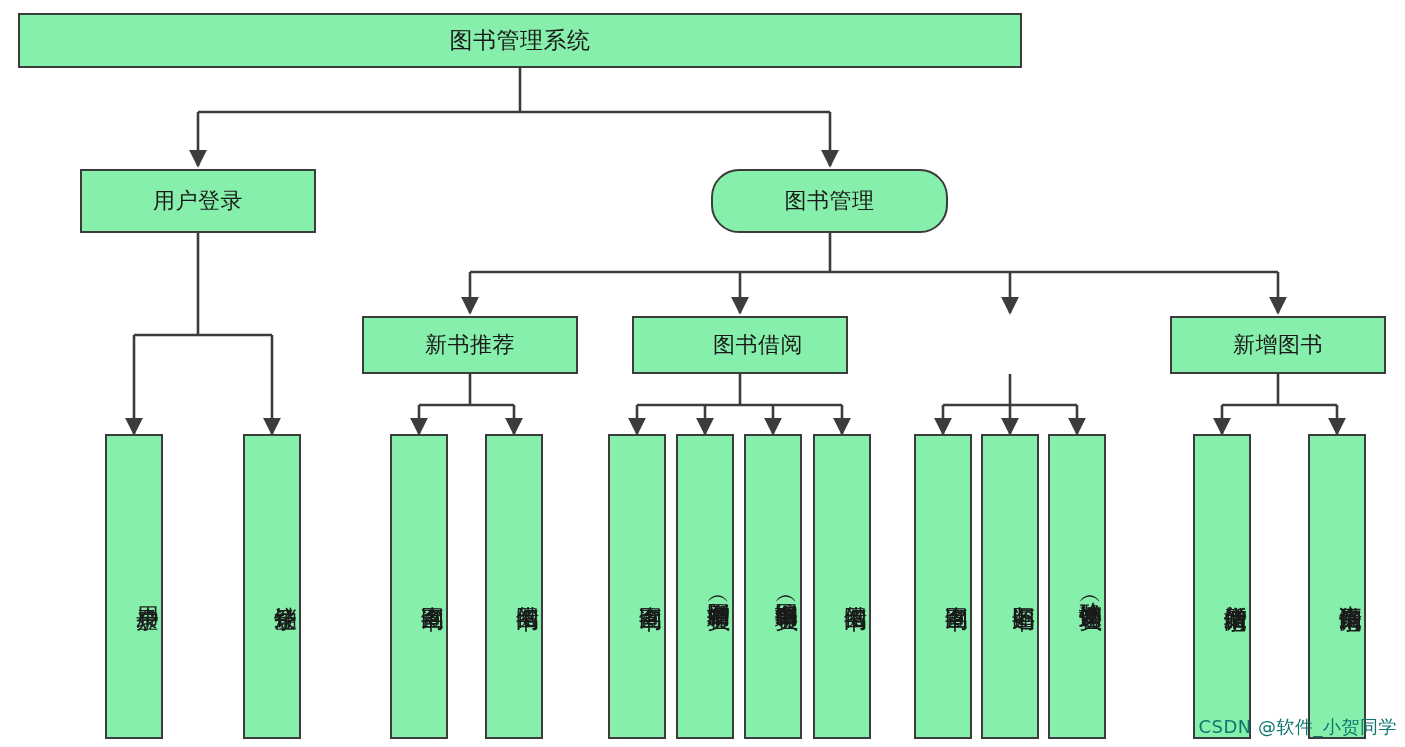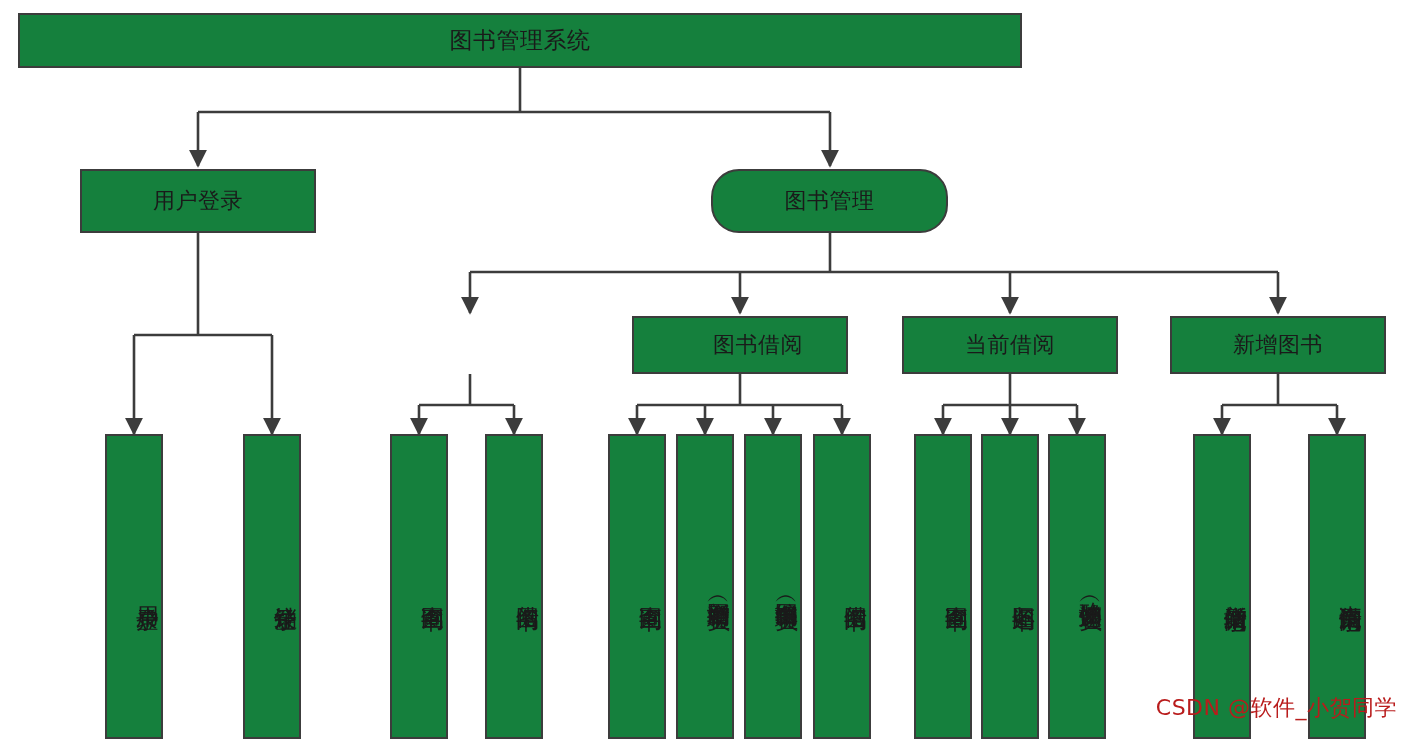--- a/index.html
+++ b/index.html
@@ -21,21 +21,21 @@
   #diagram-svg {
     position: absolute;
     left: 0;
     top: 0;
     width: 1405px;
     height: 747px;
   }
   .node {
     position: absolute;
     box-sizing: border-box;
-    background: #15803d;
+    background: #86efac;
     border: 2px solid #3c3c3c;
     display: flex;
     align-items: center;
     justify-content: center;
     color: #1a1a1a;
   }
   .node-h {
     font-size: 22px;
     letter-spacing: 0.5px;
     line-height: 1.2;
@@ -56,23 +56,23 @@
     white-space: nowrap;
     overflow: hidden;
   }
   .node-v.tall {
     align-items: flex-start;
     padding-top: 4px;
   }
   .watermark {
     position: absolute;
     right: 8px;
-    bottom: 24px;
-    font-size: 22px;
-    color: #b91c1c;
+    bottom: 8px;
+    font-size: 18px;
+    color: #0f766e;
     white-space: nowrap;
     letter-spacing: 0.5px;
   }
 </style>
 </head>
 <body>
 
 <div id="diagram-root">
 
   <svg id="diagram-svg" viewBox="0 0 1405 747" xmlns="http://www.w3.org/2000/svg">
@@ -123,22 +123,22 @@
       <path d="M 1222 405 L 1222 434" marker-end="url(#arrow)"></path>
       <path d="M 1337 405 L 1337 434" marker-end="url(#arrow)"></path>
     </g>
   </svg>
 
   <div class="node node-h node-root" style="left:18px; top:13px; width:1004px; height:55px;">图书管理系统</div>
 
   <div class="node node-h" style="left:80px; top:169px; width:236px; height:64px;">用户登录</div>
   <div class="node node-h" style="left:711px; top:169px; width:237px; height:64px;border-radius:28px;">图书管理</div>
 
+  <div class="node node-h" style="left:362px; top:316px; width:216px; height:58px;">新书推荐</div>
   <div class="node node-h" style="left:632px; top:316px; width:216px; height:58px;padding-left:36px;">图书借阅</div>
-  <div class="node node-h" style="left:902px; top:316px; width:216px; height:58px;">当前借阅</div>
   <div class="node node-h" style="left:1170px; top:316px; width:216px; height:58px;">新增图书</div>
 
   <div class="node node-v" style="left:105px; top:434px; width:58px; height:305px;">用户登录</div>
   <div class="node node-v" style="left:243px; top:434px; width:58px; height:305px;">注销登录</div>
 
   <div class="node node-v" style="left:390px; top:434px; width:58px; height:305px;">查询图书</div>
   <div class="node node-v" style="left:485px; top:434px; width:58px; height:305px;">借阅图书</div>
 
   <div class="node node-v" style="left:608px; top:434px; width:58px; height:305px;">查询图书</div>
   <div class="node node-v tall" style="left:676px; top:434px; width:58px; height:305px;">新增图书（管理员）</div>

